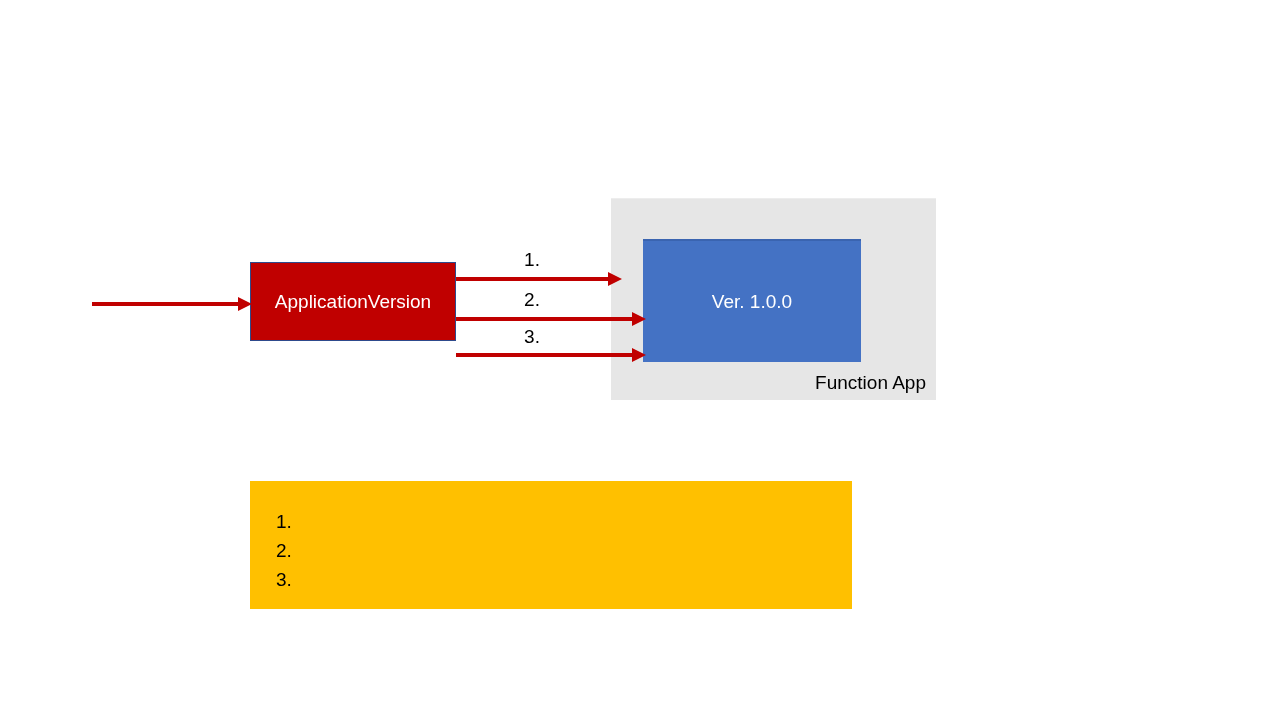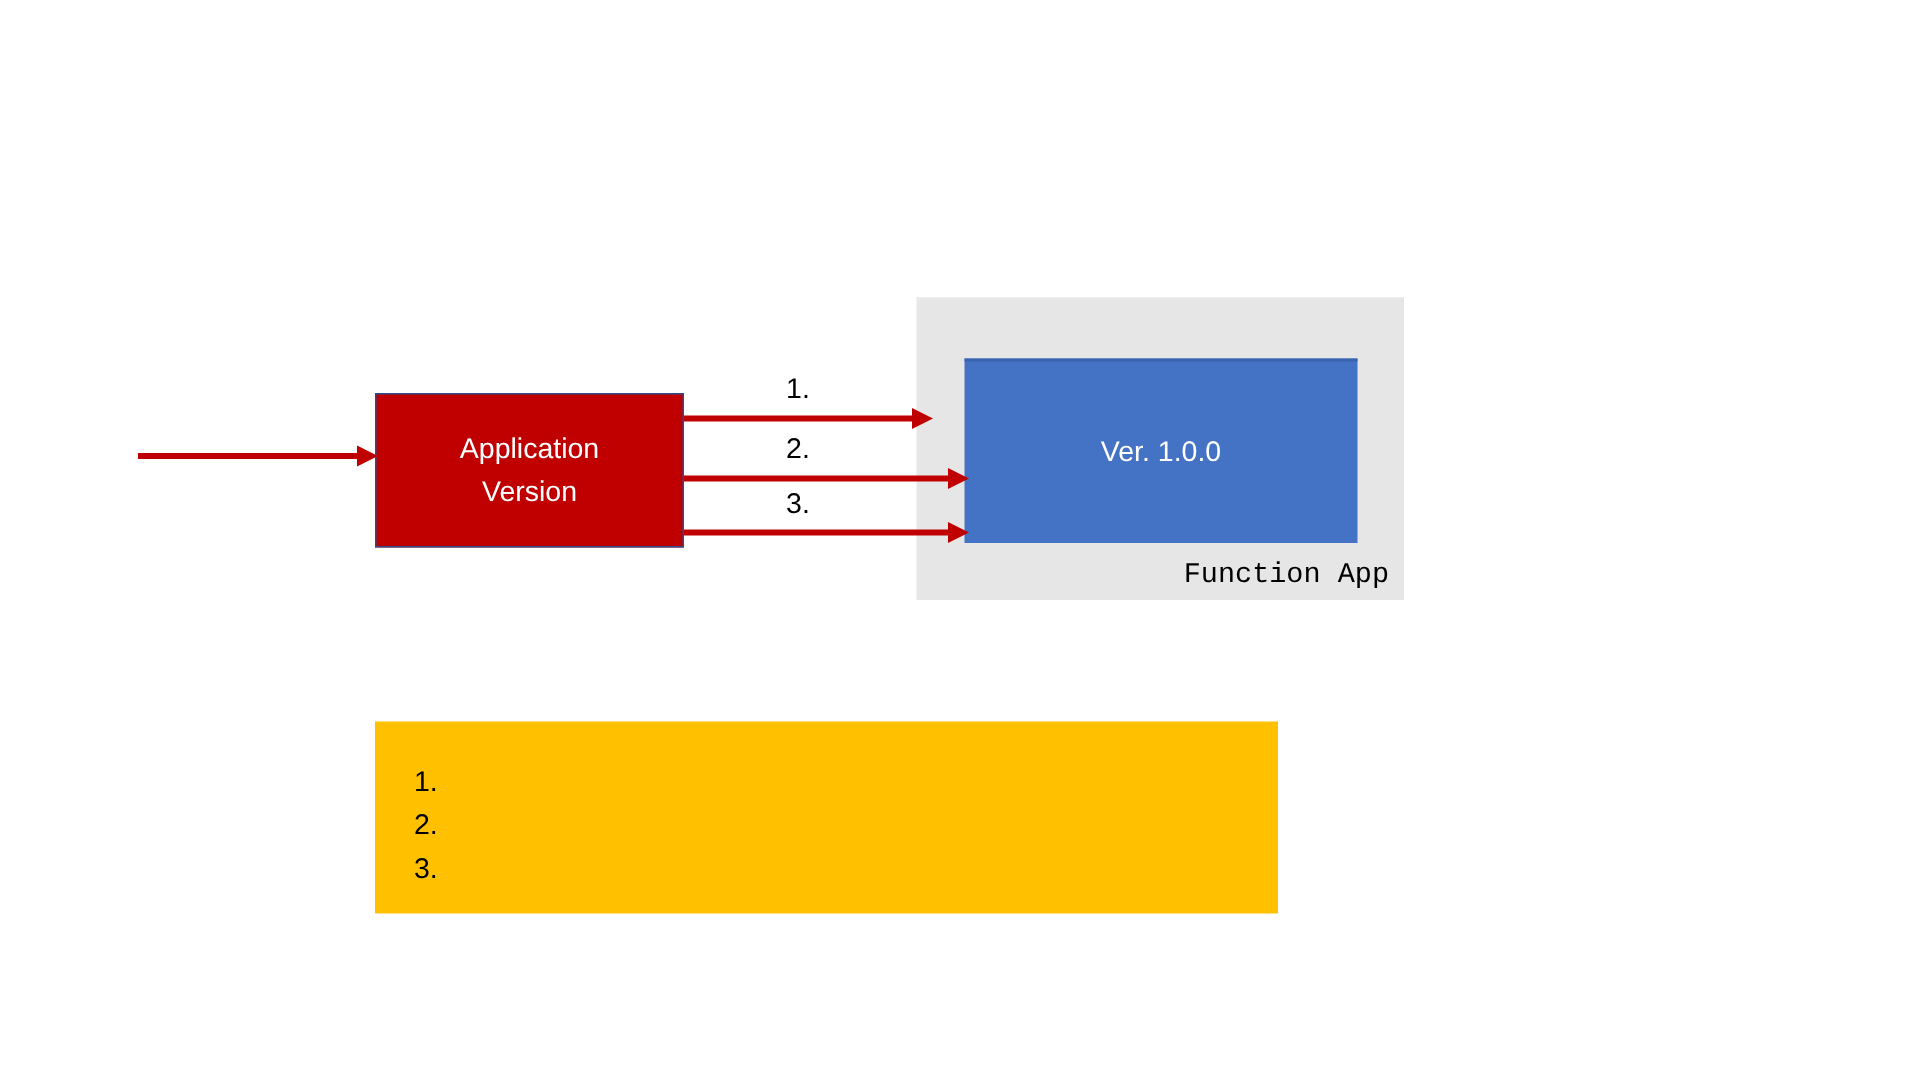--- a/index.html
+++ b/index.html
@@ -36,29 +36,28 @@
   }
   .group-label {
     position: absolute;
     right: 10px;
     bottom: 5px;
     font-size: 19px;
     line-height: 24px;
     color: #000000;
     white-space: nowrap;
     text-align: right;
-    font-family: Liberation Mono, monospace;
   }
 
   
   .blue-box {
     position: absolute;
     left: 643px;
     top: 239px;
-    width: 262px;
+    width: 218px;
     height: 123px;
     background: #4472c4;
     border-top: 2px solid #3a64b0;
     box-sizing: border-box;
     display: flex;
     align-items: center;
     justify-content: center;
   }
   .blue-box-label {
     font-size: 19px;
@@ -66,26 +65,26 @@
     color: #ffffff;
     white-space: nowrap;
   }
 
   
   .red-box {
     position: absolute;
     left: 250px;
     top: 262px;
     width: 206px;
-    height: 103px;
+    height: 79px;
     background: #c00000;
     border: 1px solid #2e4a8c;
     box-sizing: border-box;
     display: flex;
-    flex-direction: column;
+    flex-direction: row;
     align-items: center;
     justify-content: center;
   }
   .red-box-label {
     font-size: 19px;
     line-height: 29px;
     color: #ffffff;
     white-space: nowrap;
     text-align: center;
   }

